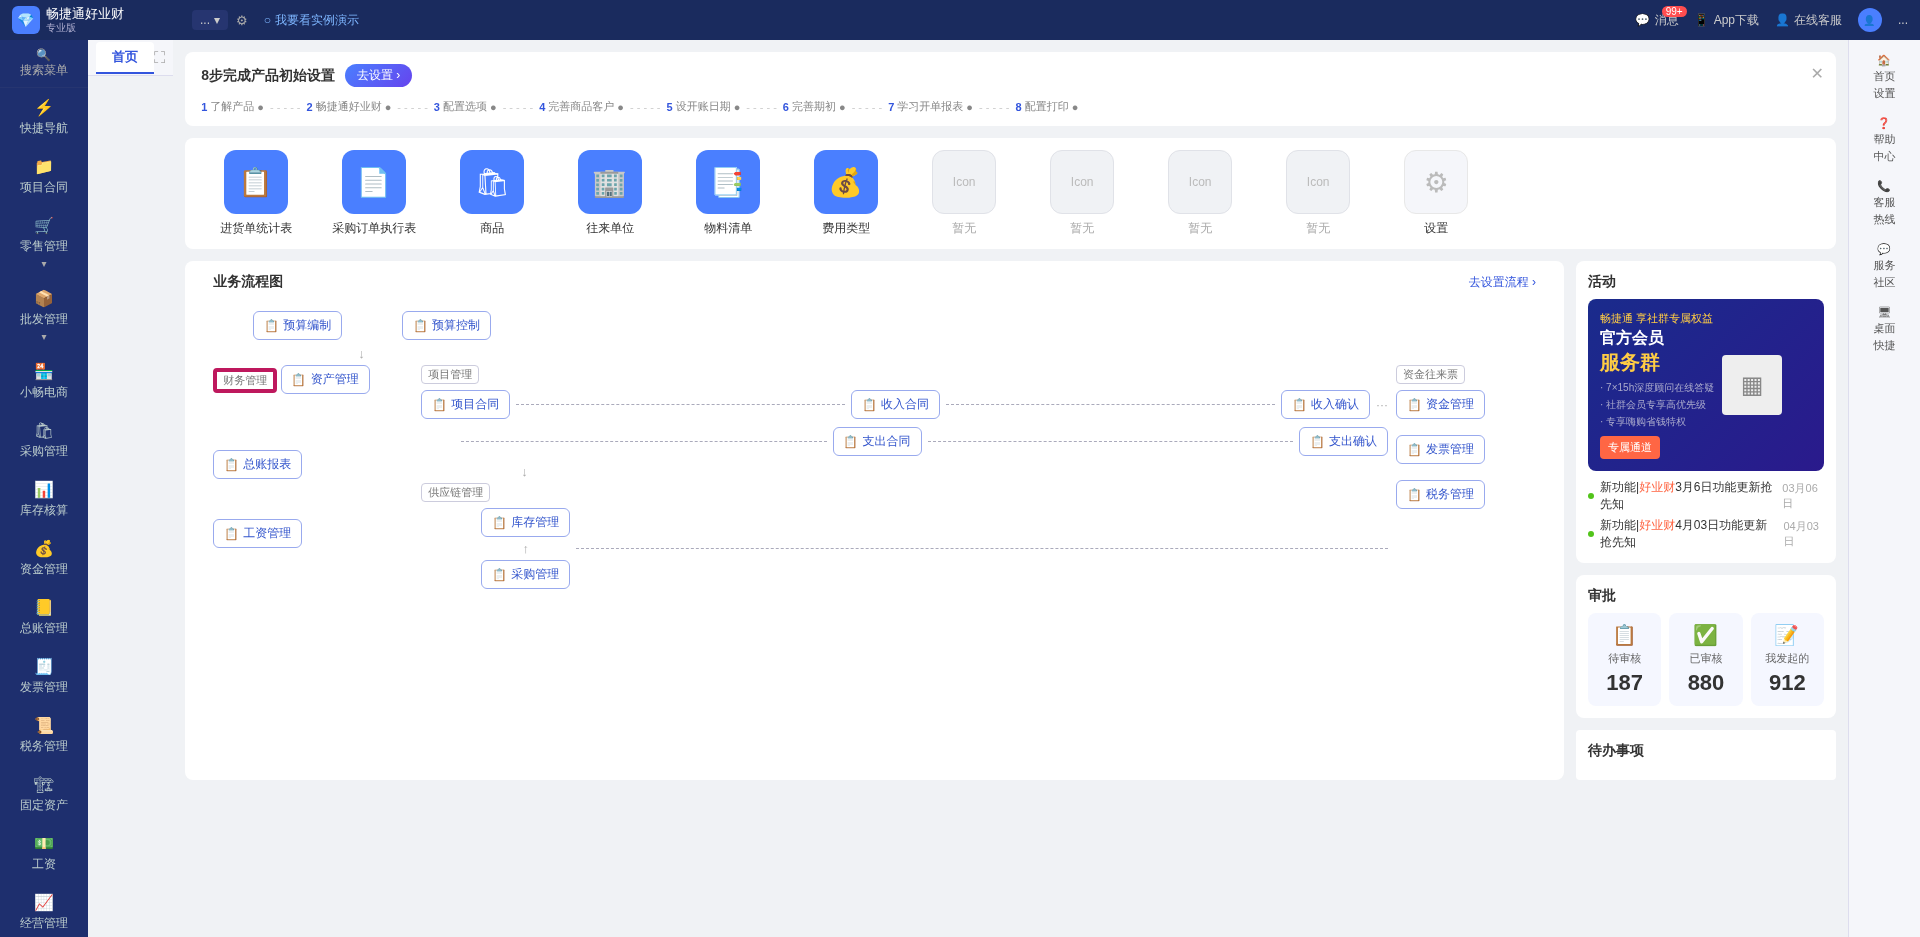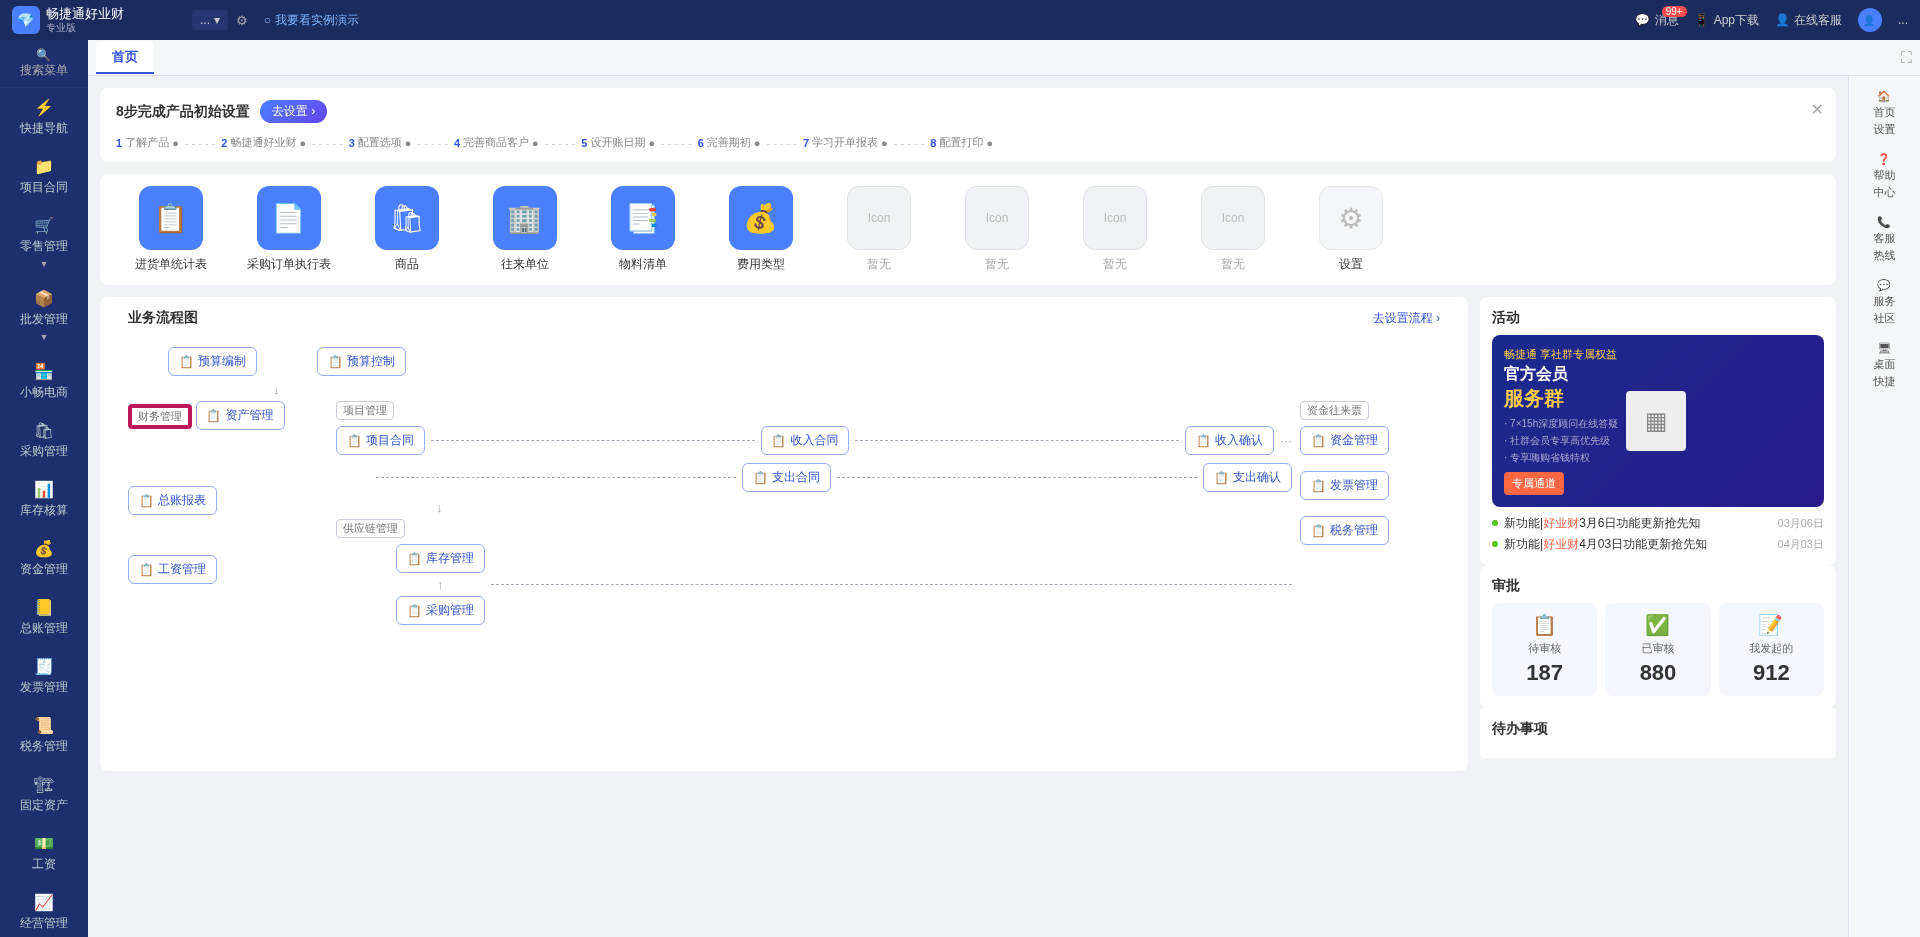--- a/index.html
+++ b/index.html
@@ -72,21 +72,21 @@
     .flow-section { flex: 1; background: white; border-radius: 8px; padding: 12px 28px; overflow: auto; }
     .flow-header { display: flex; align-items: center; justify-content: space-between; margin-bottom: 12px; }
     .flow-title { font-size: 14px; font-weight: bold; }
     .flow-link { color: #3355dd; font-size: 12px; cursor: pointer; }
 
     
     .flow-diagram { position: relative; min-height: 420px; }
     .flow-node { border: 1px solid #99aaee; border-radius: 6px; padding: 5px 10px; font-size: 12px; background: white; display: inline-flex; align-items: center; gap: 4px; color: #3355cc; white-space: nowrap; }
 
     
-    .right-content { width: 356px; display: flex; flex-direction: column; gap: 0; flex-shrink: 0; }
+    .right-content { width: 260px; display: flex; flex-direction: column; gap: 12px; flex-shrink: 0; }
 
     
     .activity-section { background: white; border-radius: 8px; padding: 12px; }
     .section-title { font-size: 14px; font-weight: bold; margin-bottom: 8px; }
     .activity-banner { background: linear-gradient(135deg, #1a2b8c, #2a1a8c); border-radius: 8px; padding: 12px; margin-bottom: 8px; display: flex; gap: 8px; align-items: center; }
     .banner-text { color: white; }
     .banner-btn { background: #ff6644; color: white; border: none; border-radius: 4px; padding: 4px 8px; font-size: 11px; cursor: pointer; margin-top: 6px; }
     .qr-placeholder { width: 60px; height: 60px; background: white; border-radius: 4px; display: flex; align-items: center; justify-content: center; font-size: 8px; color: #888; flex-shrink: 0; }
     .activity-list { display: flex; flex-direction: column; gap: 4px; }
     .activity-item { display: flex; align-items: center; gap: 6px; font-size: 12px; }
@@ -212,21 +212,21 @@
       <span class="sidebar-item-icon">💵</span>
       <span>工资</span>
     </div>
     <div class="sidebar-item">
       <span class="sidebar-item-icon">📈</span>
       <span>经营管理</span>
     </div>
 
   </div>
 
-  <div style="flex:1;display:flex;flex-direction:column;overflow:hidden;">
+  <div style="flex:1;display:flex;overflow:hidden;">
 
     <div class="tab-bar">
       <div class="tab-item active">首页</div>
       <div class="tab-expand">⛶</div>
     </div>
 
     <div style="display:flex;flex:1;overflow:hidden;">
 
       <div class="content-area">
 

